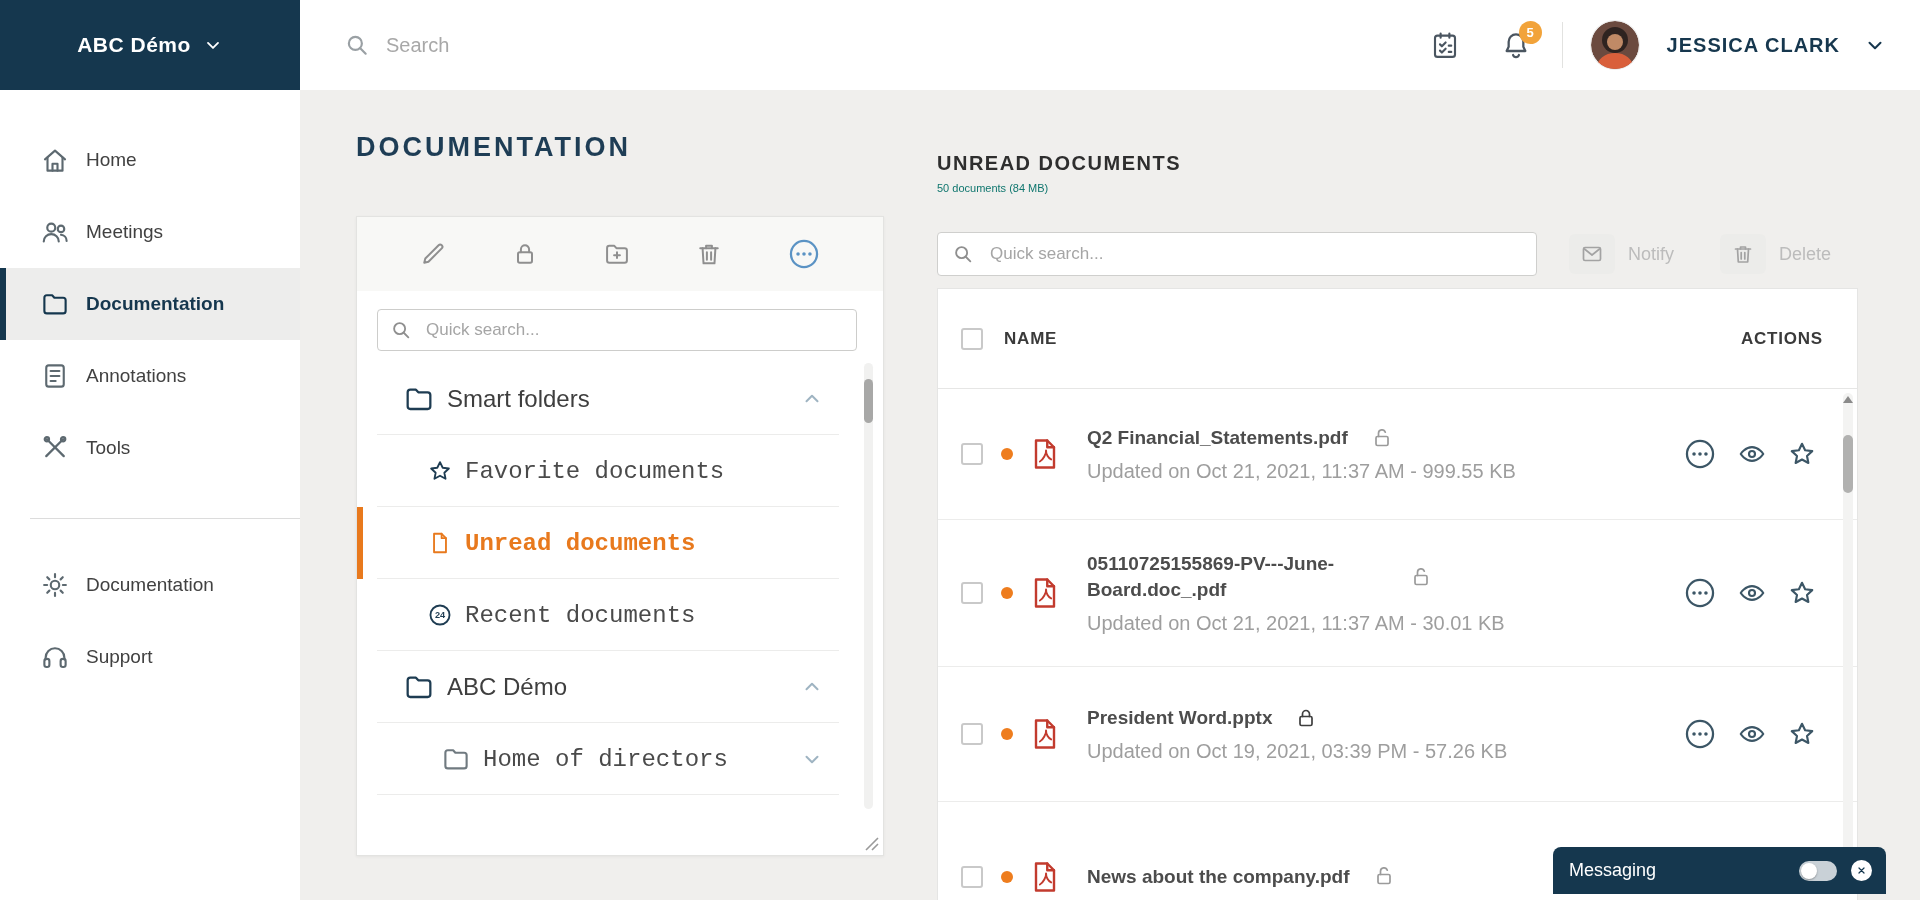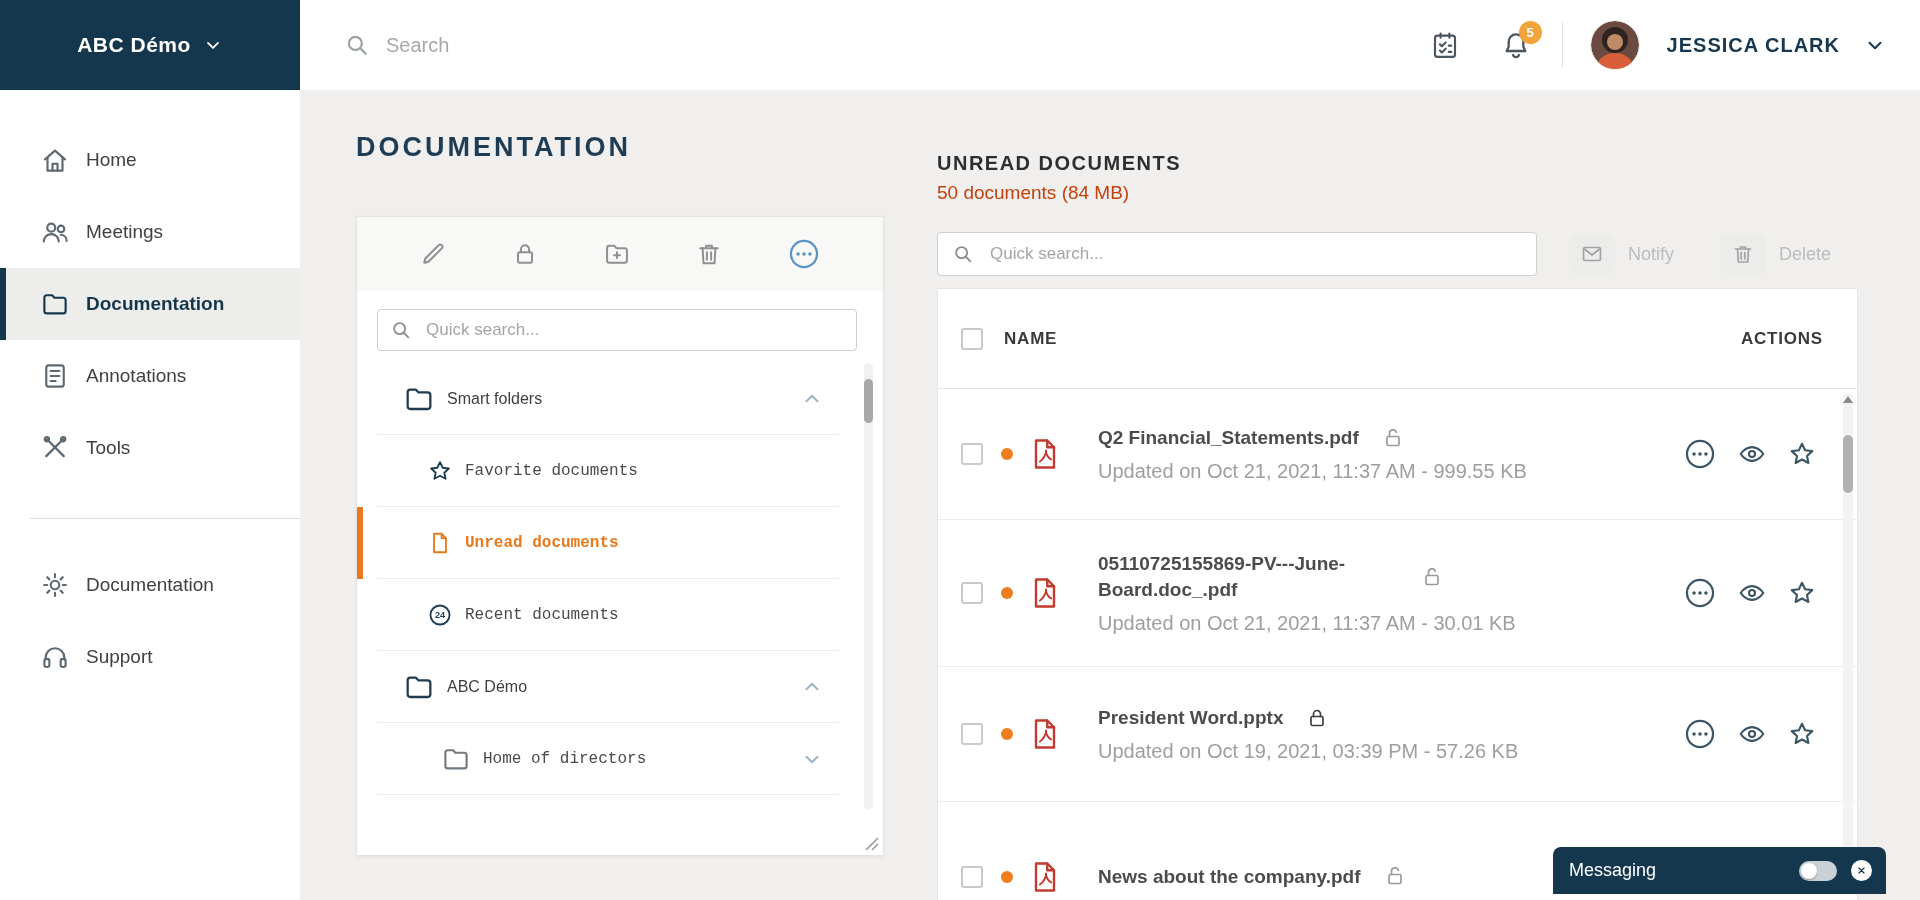--- a/index.html
+++ b/index.html
@@ -59,35 +59,35 @@
                        font-size:17px; outline:none; color:#555; font-family:inherit;}
   .card-search input::placeholder { color:#a5a5a5; }
   .cs-ic { position:absolute; left:13px; top:10px; color:#8f8f8f; }
 
   .tree-row { position:relative; height:72px; display:flex; align-items:center; cursor:pointer; }
   .tree-row::after { content:""; position:absolute; left:20px; right:44px; bottom:0; height:1px; background:#ececeb; }
   .tree-row .t-ic { margin-right:12px; flex:none; }
   .lvl0 { padding-left:46px; }
   .lvl1 { padding-left:70px; }
   .lvl2 { padding-left:84px; }
-  .t-label { font-size:16px; color:#3e3e3e; }
+  .t-label { font-size:24px; color:#3e3e3e; }
   .lvl1 .t-label, .lvl2 .t-label { color:#4a4a4a;font-family:Liberation Mono, monospace; }
   .t-ic.navy { color:#1e3c52; }
   .t-ic.gray { color:#707a80; }
   .t-ic.orange { color:#e8791d; }
   .tree-chev { position:absolute; right:60px; color:#9fb4c2; }
   .tree-row.selected::before { content:""; position:absolute; left:0; top:0; bottom:0; width:6px; background:#e8791d; }
   .tree-row.selected .t-label { color:#e8791d; font-weight:bold; }
   .tree-scrolltrack { position:absolute; right:10px; top:146px; height:446px; width:9px; background:#f1f1f0; border-radius:5px; }
   .tree-scrollthumb { position:absolute; top:16px; left:0; width:9px; height:44px; background:#a8a8a7; border-radius:5px; cursor:grab; }
   .resize-handle { position:absolute; right:3px; bottom:3px; cursor:nwse-resize; }
 
   
   .unread-title { position:absolute; left:637px; top:62px; font-size:20px; font-weight:bold; color:#2e2e2e; letter-spacing:1.5px; }
-  .unread-subtitle { position:absolute; left:637px; top:92px; font-size:19px; color:#c2410c; }
+  .unread-subtitle { position:absolute; left:637px; top:92px; font-size:11px; color:#0f766e; }
   .table-toolbar { position:absolute; left:637px; top:142px; right:62px; height:44px; display:flex; align-items:center; }
   .table-search { position:relative; width:600px; height:44px; }
   .table-search input { width:100%; height:44px; border:1px solid #cfcfcd; border-radius:4px; padding:0 12px 0 52px;
                         font-size:17px; outline:none; background:#fff; color:#555; font-family:inherit;}
   .table-search input::placeholder { color:#a5a5a5; }
   .ts-ic { position:absolute; left:15px; top:11px; color:#8f8f8f; }
   .chipbtn { display:flex; align-items:center; gap:13px; background:none; border:none; cursor:default; margin-left:32px;text-align:right; }
   .chipbtn + .chipbtn { margin-left:46px; }
   .chip { width:46px; height:40px; border-radius:6px; background:#ececea; display:flex; align-items:center; justify-content:center; color:#a3a3a3; }
   .chip-label { font-size:18px; color:#bcbcbc; }
@@ -96,21 +96,21 @@
                 border:1px solid #e5e5e4; border-bottom:none; overflow:hidden; }
   .table-header { height:100px; display:flex; align-items:center; padding:0 34px 0 23px; border-bottom:1px solid #e6e6e5; }
   .cb { width:22px; height:22px; border:2px solid #c9c9c9; border-radius:3px; background:#fff; flex:none; cursor:pointer; }
   .col-name { margin-left:21px; font-size:17px; font-weight:bold; color:#3a3a3a; letter-spacing:.8px; }
   .col-actions { margin-left:auto; font-size:17px; font-weight:bold; color:#3a3a3a; letter-spacing:.8px; }
 
   .doc-row { display:flex; align-items:center; padding:0 40px 0 23px; border-bottom:1px solid #ececeb; }
   .doc-row.h1{height:131px}.doc-row.h2{height:147px}.doc-row.h3{height:135px}.doc-row.h4{height:150px}
   .dot { width:12px; height:12px; border-radius:50%; background:#ee7d1e; margin-left:18px; flex:none; }
   .pdf-ic { margin-left:14px; color:#c23b2e; flex:none; }
-  .doc-main { margin-left:35px; flex:1; min-width:0; }
+  .doc-main { margin-left:24px; flex:1; min-width:0; }
   .doc-title-line { display:flex; align-items:center; }
   .doc-name { font-size:19px; font-weight:bold; color:#4c4c4c; line-height:1.35; cursor:pointer; }
   .doc-name.narrow { max-width:300px; }
   .lock-ic { margin-left:22px; color:#9b9b9b; flex:none; }
   .lock-ic.closed { color:#3f3f3f; }
   .doc-meta { margin-top:9px; font-size:20px; color:#9e9e9e; }
   .doc-actions { margin-left:auto; display:flex; align-items:center; gap:20px; flex:none; }
   .act { color:#3c5666; cursor:pointer; }
 
   .v-scroll { position:absolute; right:4px; top:104px; bottom:12px; width:10px; background:#f3f3f2; border-radius:5px; }

